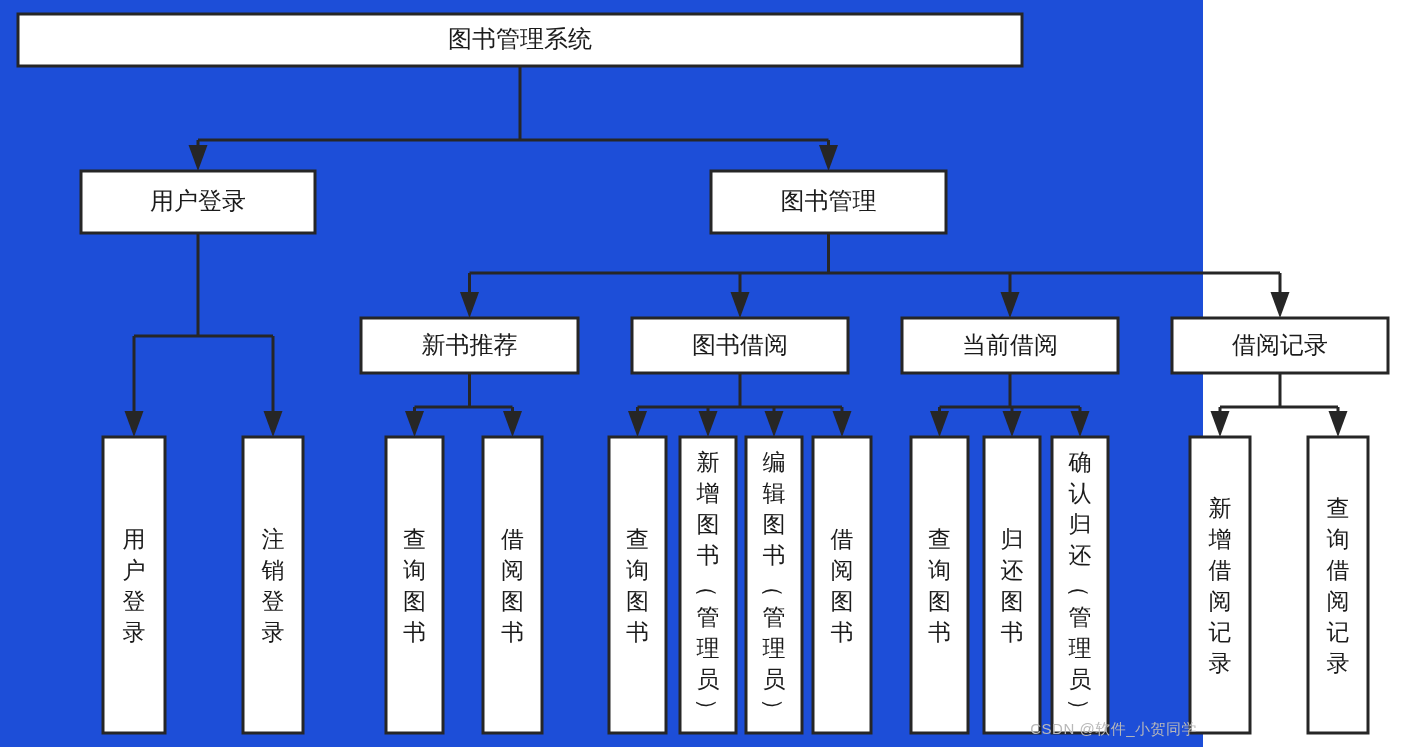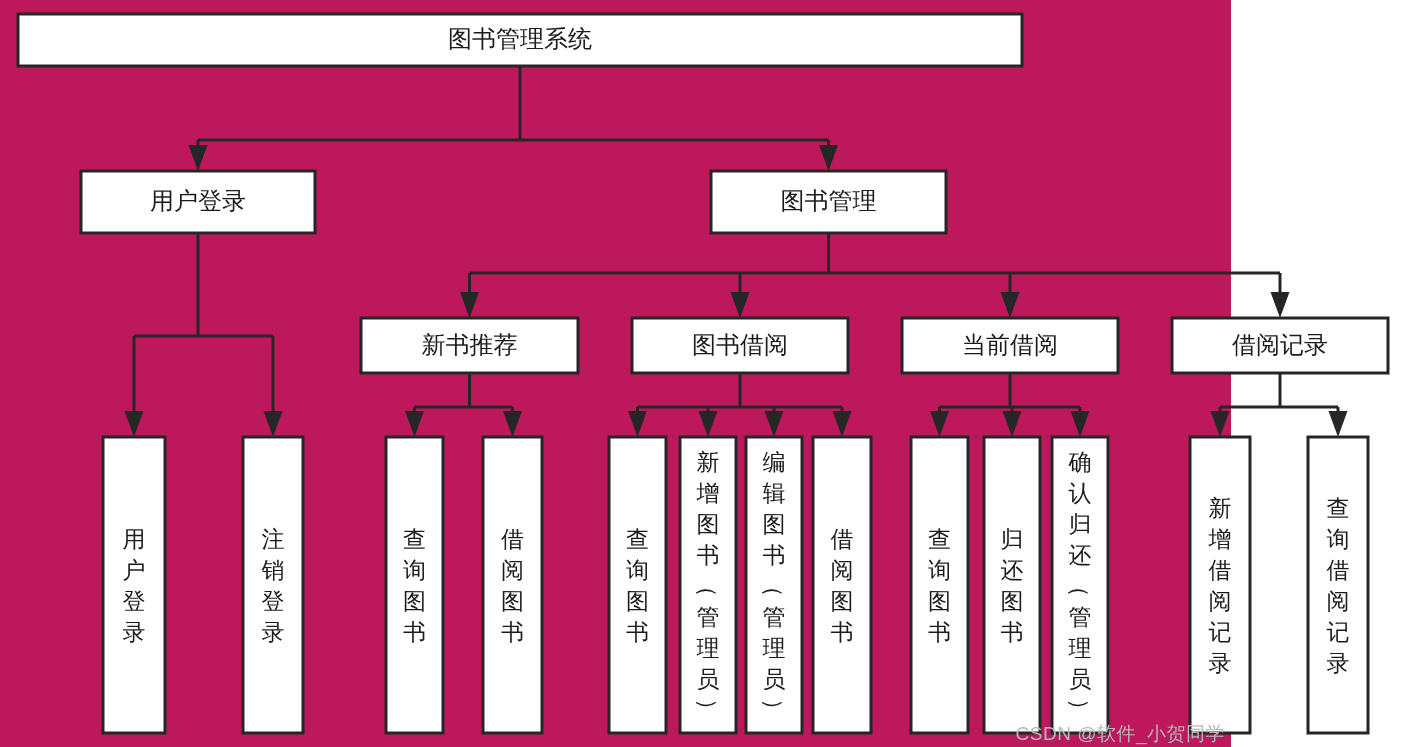--- a/index.html
+++ b/index.html
@@ -12,22 +12,21 @@
     width: 1405px;
     height: 747px;
     font-family: "Liberation Sans", "DejaVu Sans", sans-serif;
     overflow: hidden;
     position: relative;
   }
   #diagram-root {
     position: relative;
     width: 1203px;
     height: 747px;
-    background: #be185d;
-    padding-left: 28px;
+    background: #1d4ed8;
   }
   svg#diagram-svg {
     position: absolute;
     left: 0;
     top: 0;
     width: 1405px;
     height: 747px;
     display: block;
   }
   .node-box {
@@ -54,23 +53,23 @@
   }
   .node-label-v {
     font-family: "Liberation Sans", "DejaVu Sans", sans-serif;
     font-size: 23px;
     fill: #1b1b1b;
     text-anchor: middle;
   }
   .watermark-text {
     position: absolute;
     right: 6px;
-    bottom: 0;
-    font-family: "Liberation Sans", "DejaVu Sans", sans-serif;
-    font-size: 19px;
+    bottom: 8px;
+    font-family: "Liberation Sans", "DejaVu Sans", sans-serif;
+    font-size: 15px;
     color: #b9b9b9;
     letter-spacing: 0.5px;
     white-space: nowrap;
     user-select: none;
   }
 </style>
 </head>
 <body>
 
 <div id="diagram-root">

